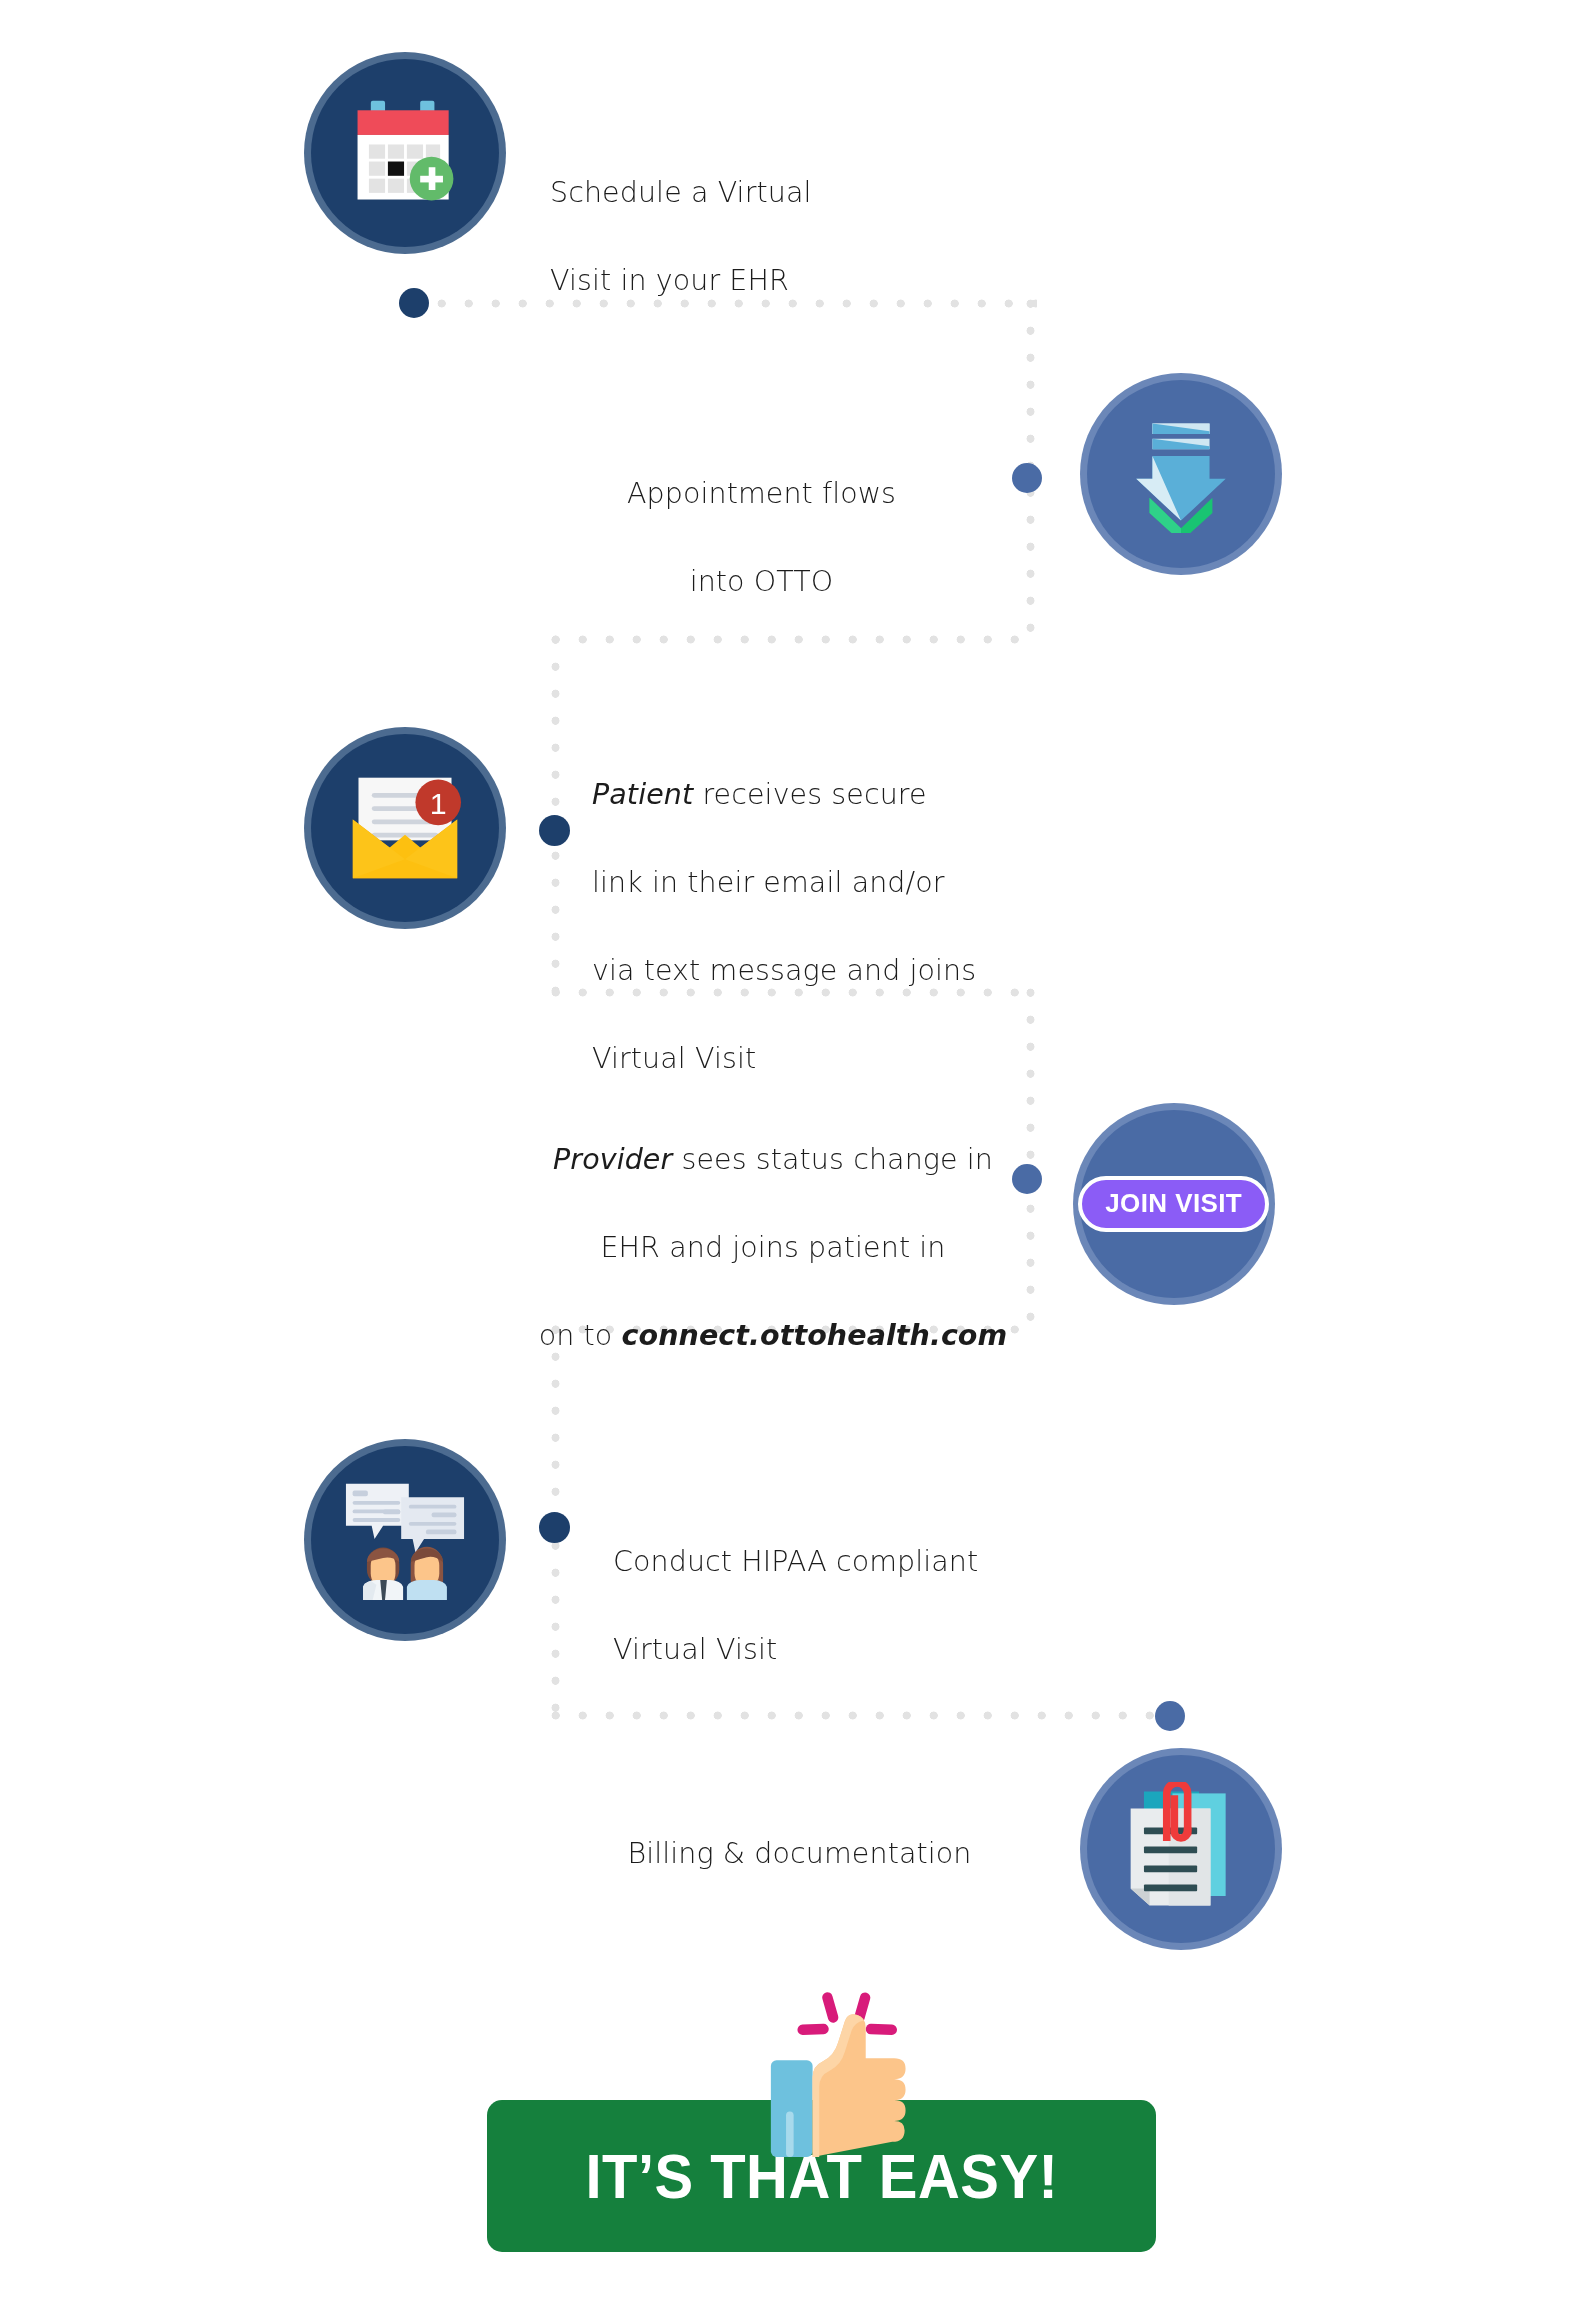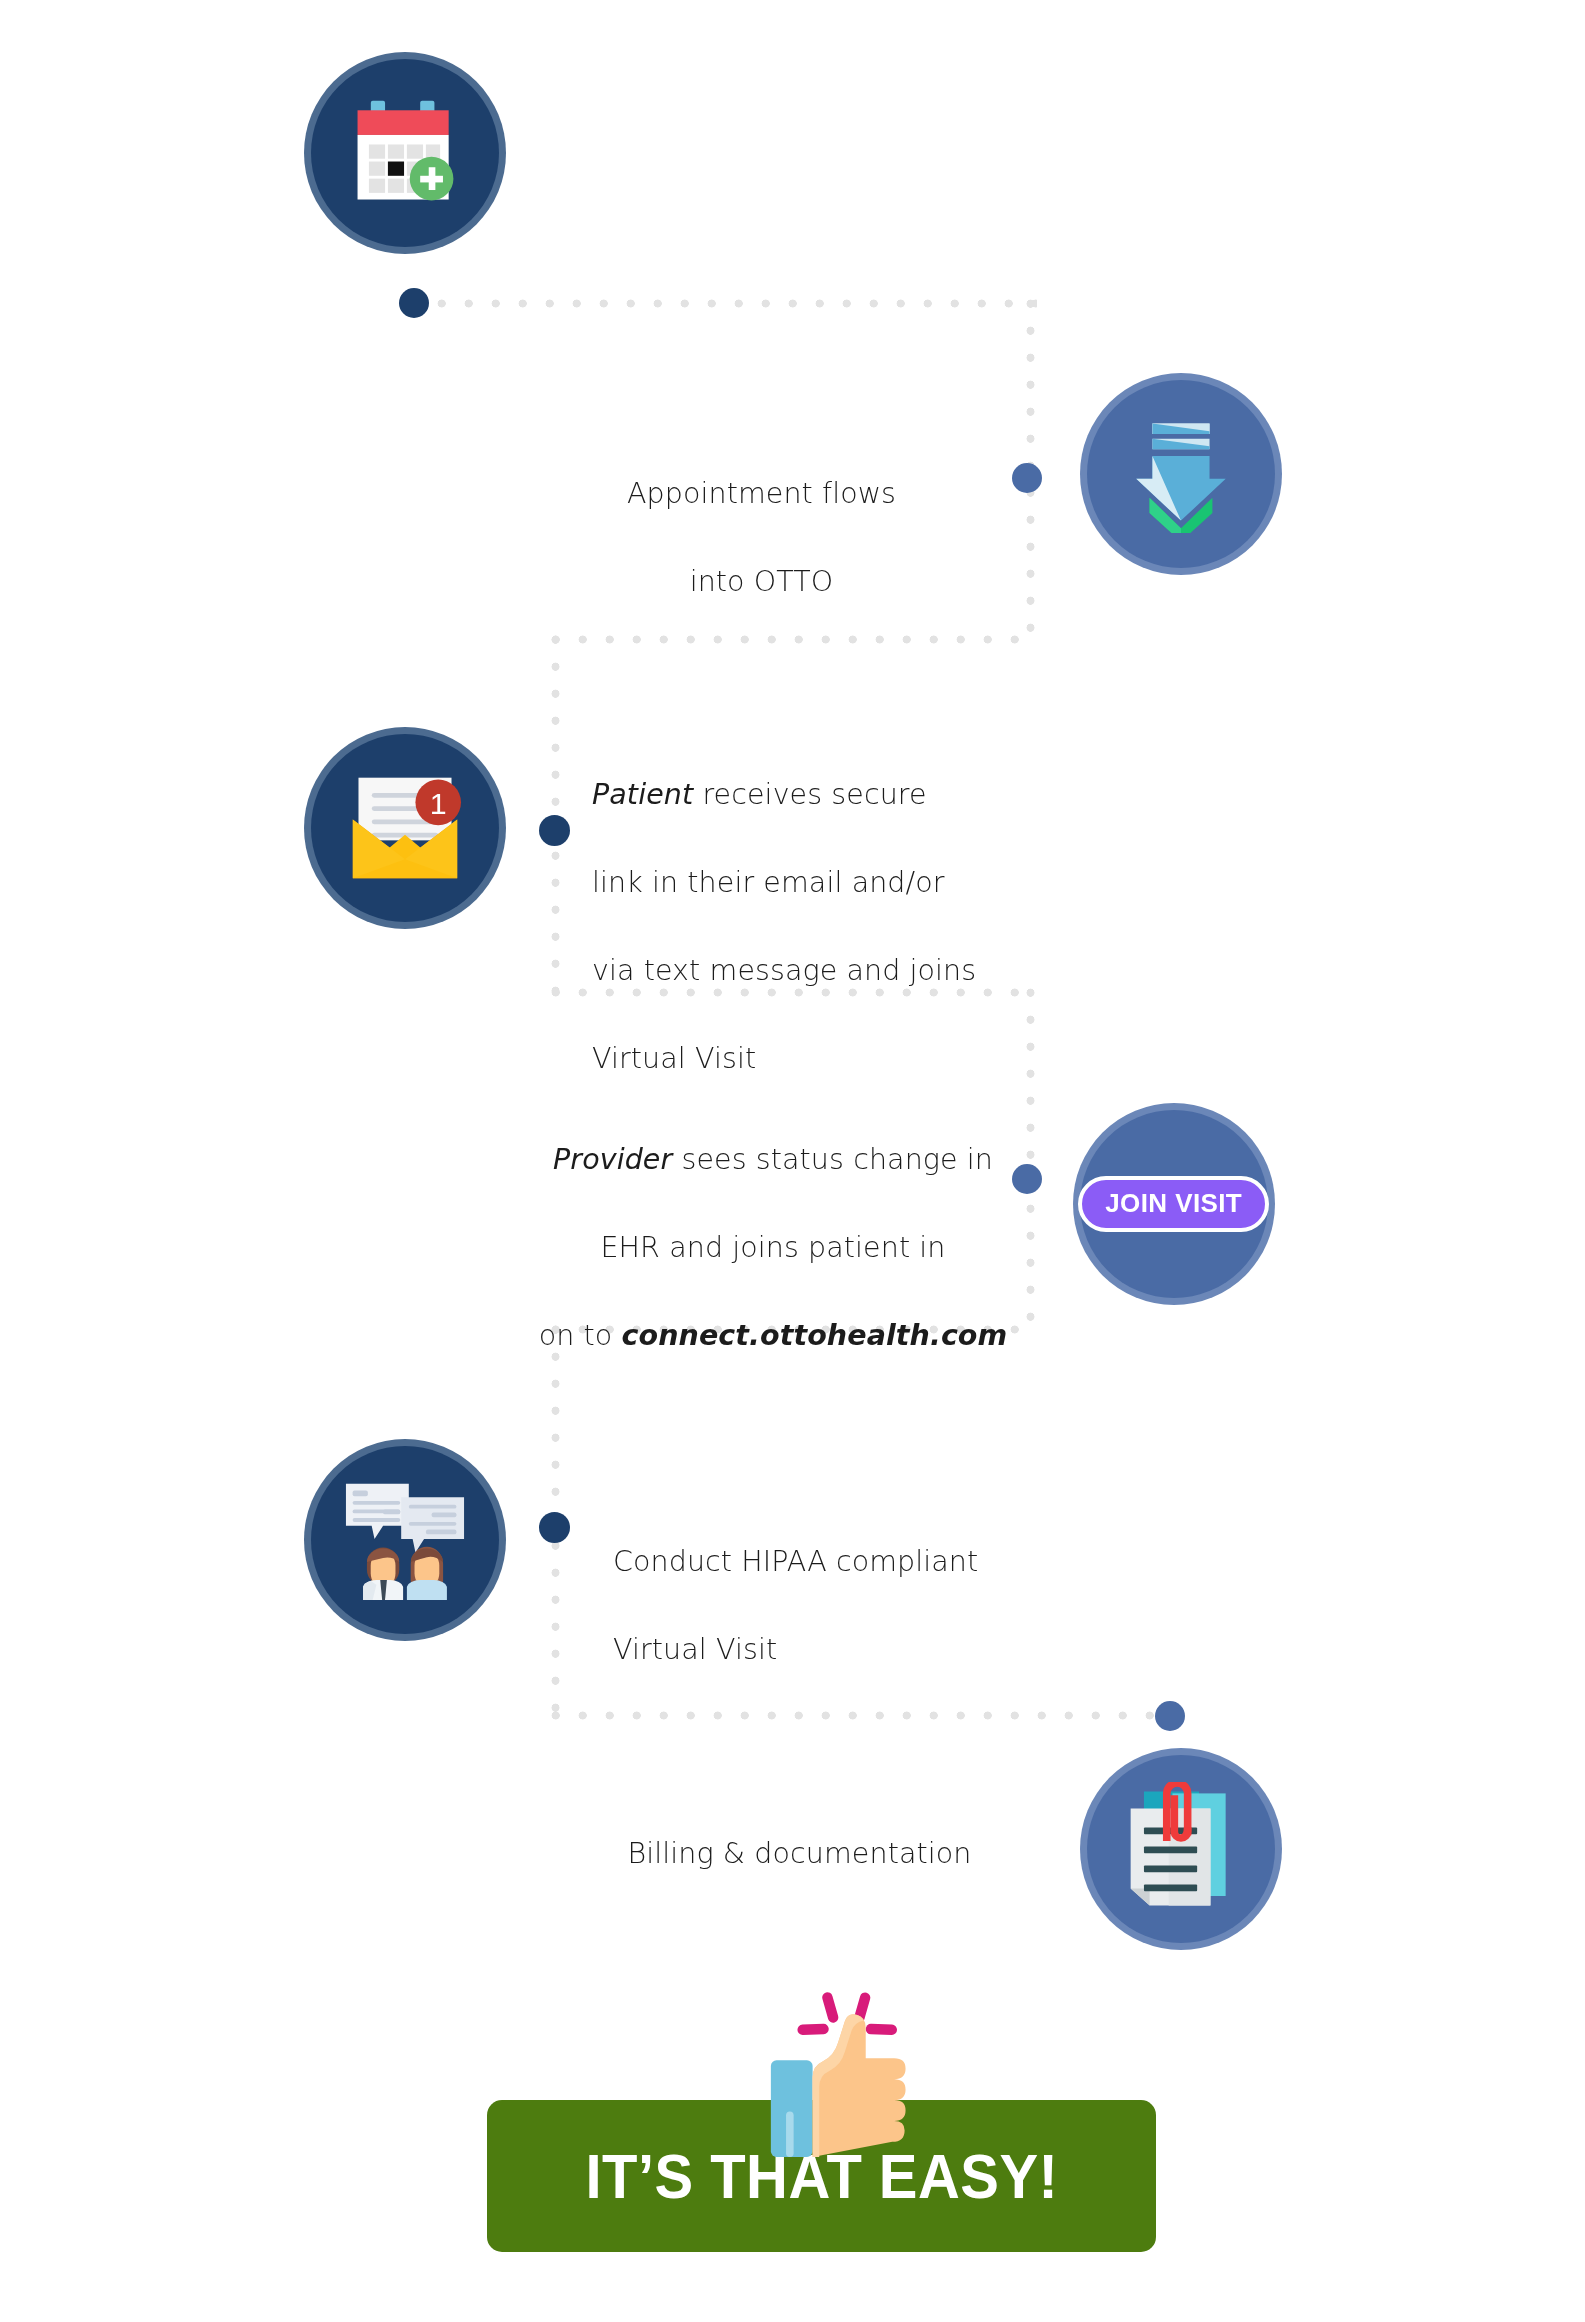--- a/index.html
+++ b/index.html
@@ -90,21 +90,21 @@
     white-space: nowrap;
   }
 
   
   .banner {
     position: absolute;
     left: 487px;
     top: 2100px;
     width: 669px;
     height: 152px;
-    background: #4d7c0f;
+    background: #15803d;
     border-radius: 15px;
     display: flex;
     align-items: center;
     justify-content: center;
   }
   .banner-label {
     color: #ffffff;
     font-family: "Liberation Sans", sans-serif;
     font-weight: 700;
     font-size: 63px;
@@ -167,20 +167,24 @@
           <rect x="62" y="86" width="17" height="15"></rect>
           <rect x="82" y="86" width="15" height="15"></rect>
         </g>
         <rect x="42" y="68" width="17" height="15" fill="#111111"></rect>
         <circle cx="88" cy="86" r="23" fill="#62bb6a"></circle>
         <rect x="85" y="74" width="7" height="24" fill="#ffffff"></rect>
         <rect x="76" y="83" width="24" height="7" fill="#ffffff"></rect>
       </svg>
     </div>
   </div>
+  <div class="steptext left" style="left:550px; top:127px; width:409px;">
+    <div>Schedule a Virtual</div>
+    <div>Visit in your EHR</div>
+  </div>
 
   <div class="stepcircle" style="left:1080px; top:373px; width:202px; height:202px; background:#6b87b8;">
     <div class="inner" style="left:6.7px; top:6.7px; width:188px; height:188px; background:#4a6ba5;">
       <svg width="119" height="119" viewBox="0 0 125 125">
         <rect x="33" y="10" width="60" height="11" fill="#cfe7f2"></rect>
         <polygon points="33,10 93,10 93,21 33,21" fill="#cfe7f2"></polygon>
         <polygon points="33,10 93,18 93,21 33,21" fill="#5aafd8"></polygon>
         <rect x="33" y="26" width="60" height="11" fill="#cfe7f2"></rect>
         <polygon points="33,26 93,34 93,37 33,37" fill="#5aafd8"></polygon>
         <polygon points="33,44 93,44 93,68 110,68 63,112 16,68 33,68" fill="#5aafd8"></polygon>

